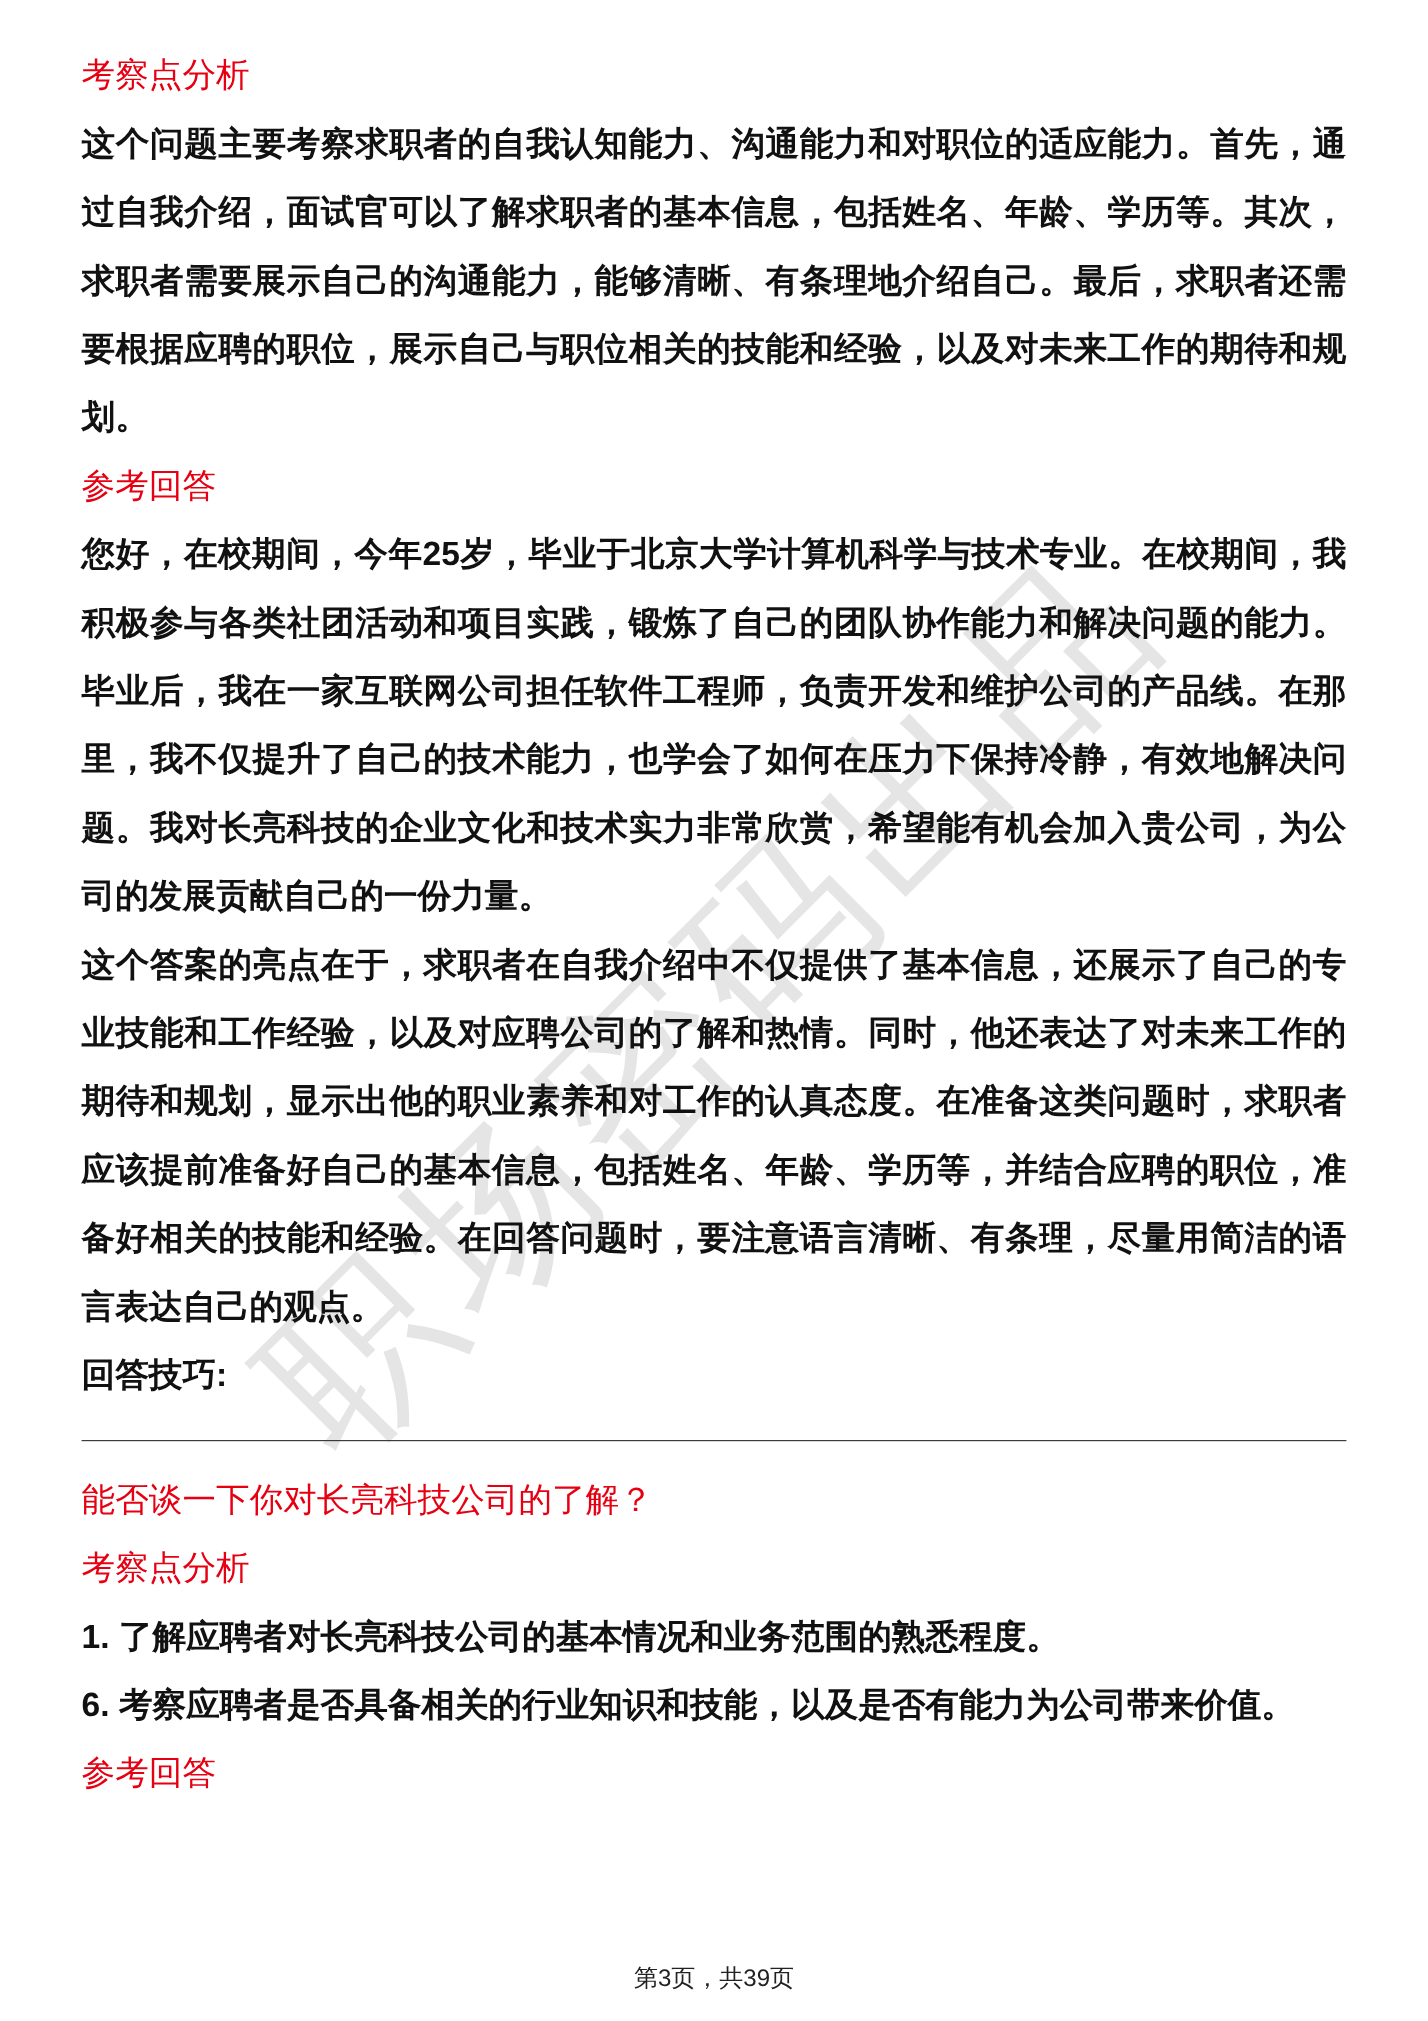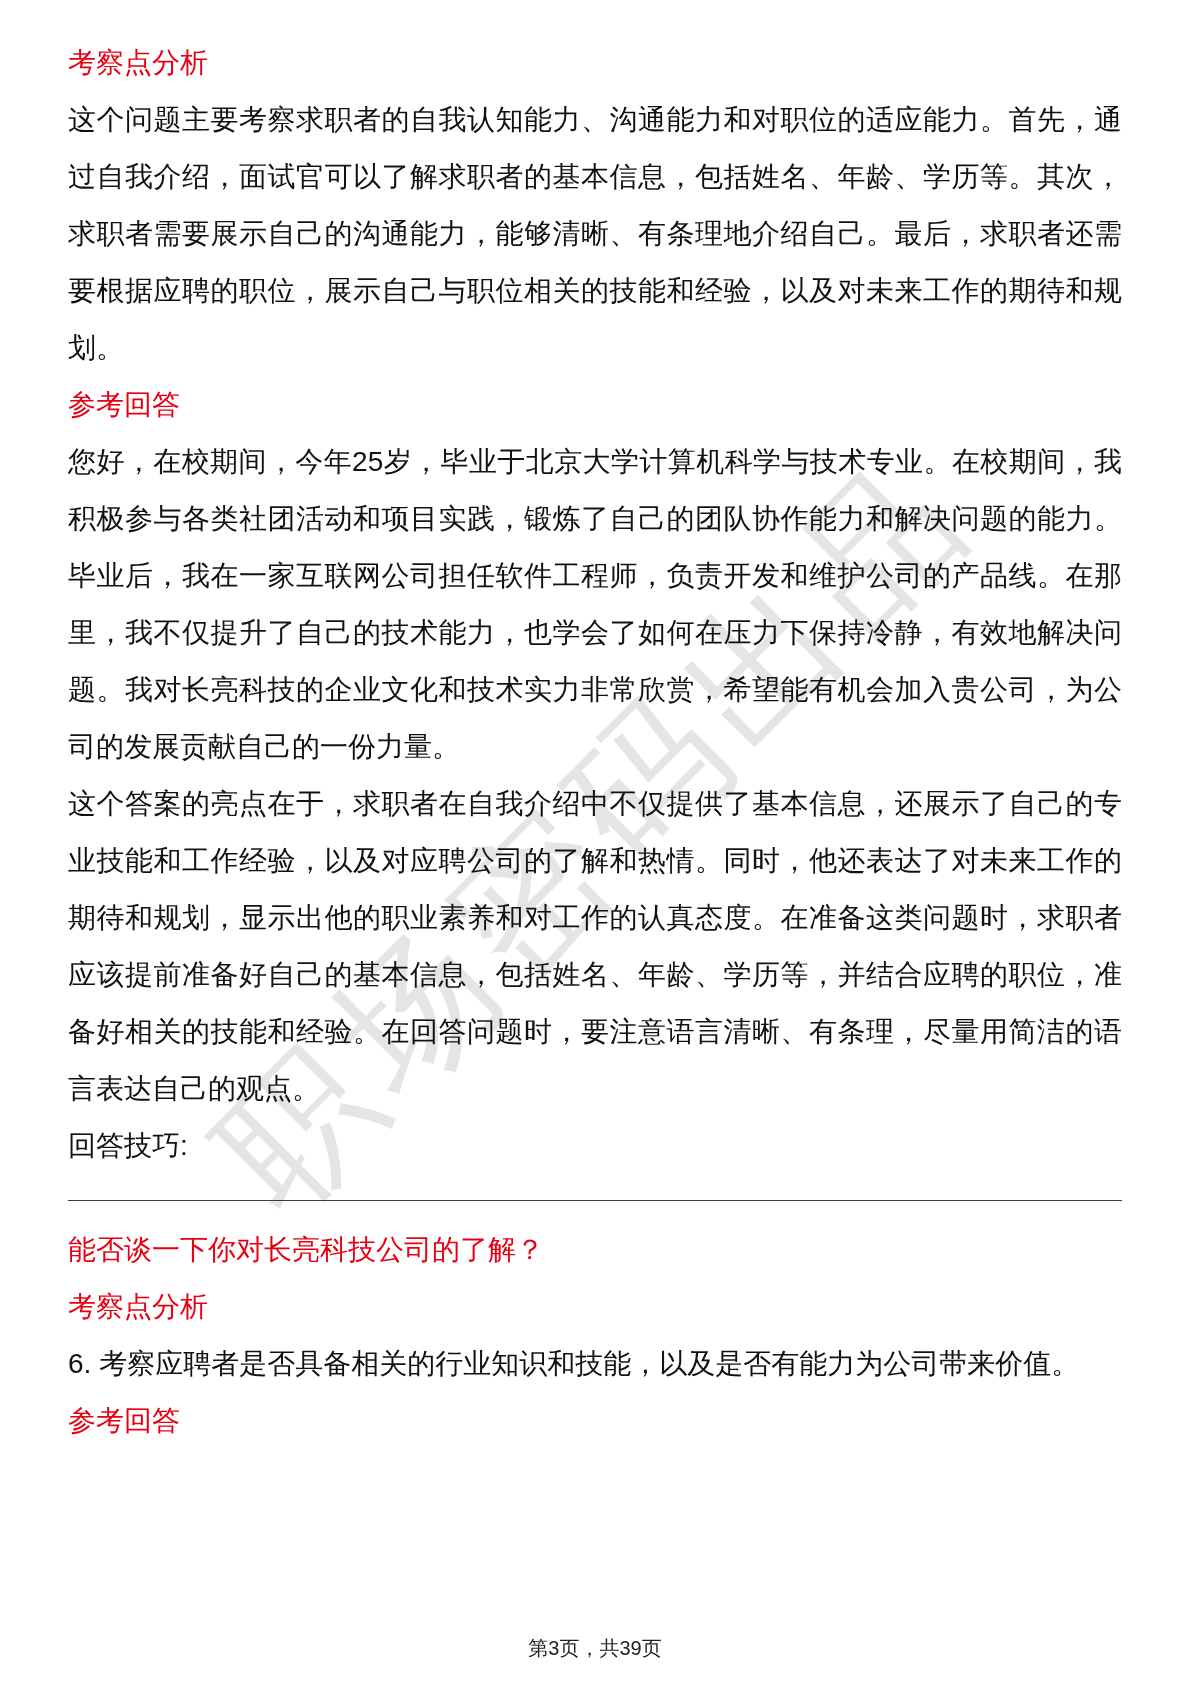--- a/index.html
+++ b/index.html
@@ -53,20 +53,21 @@
   }
   .question-heading {
     color: var(--red);
     font-weight: normal;
     font-size: 28px;
     line-height: 57px;
   }
   .body-text {
     text-align: justify;
     color: var(--body-color);
+    font-weight: bold;
   }
   .divider {
     border: none;
     border-top: 1px solid var(--divider-color);
     margin: 26px 0 20px 0;
   }
   .page-footer {
     position: absolute;
     left: 0;
     right: 0;
@@ -97,20 +98,21 @@
       <p class="body-text">回答技巧:</p>
     </section>
 
     <hr class="divider">
 
     <section>
       <h2 class="question-heading">能否谈一下你对长亮科技公司的了解？</h2>
 
       <h2 class="red-heading">考察点分析</h2>
 
+      <p class="body-text">1. 了解应聘者对长亮科技公司的基本情况和业务范围的熟悉程度。</p>
       <p class="body-text">6. 考察应聘者是否具备相关的行业知识和技能，以及是否有能力为公司带来价值。</p>
 
       <h2 class="red-heading">参考回答</h2>
     </section>
 
   </main>
 
   <footer class="page-footer">第3页，共39页</footer>
 
 </div>

